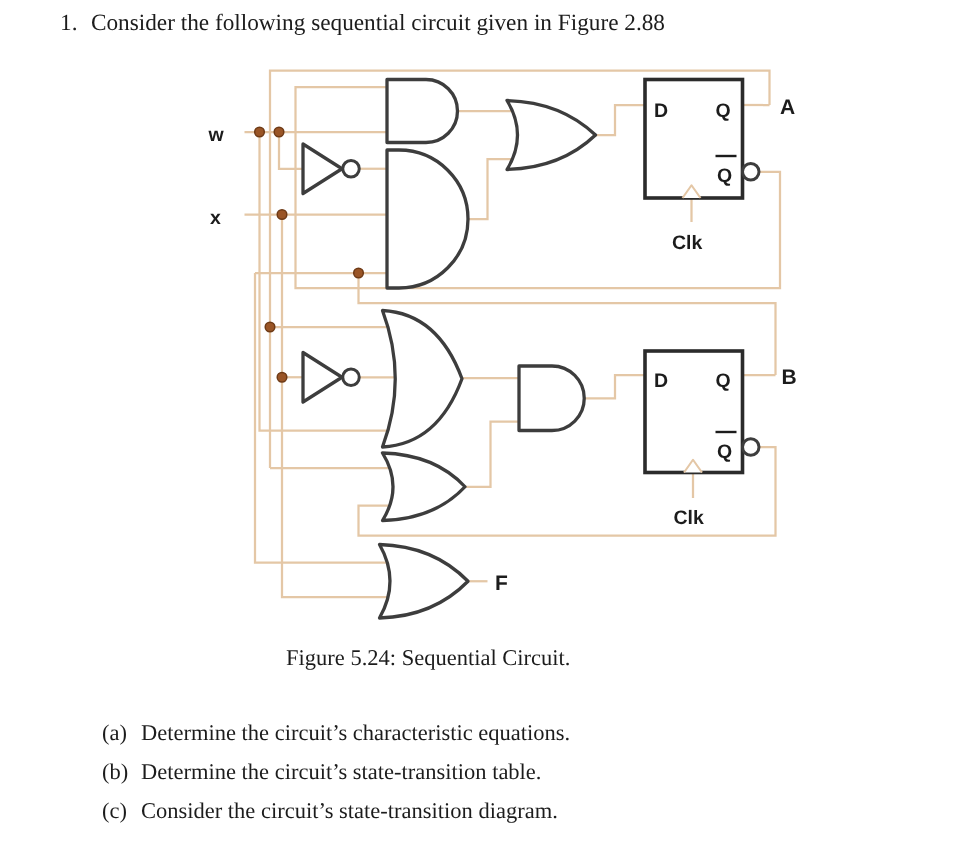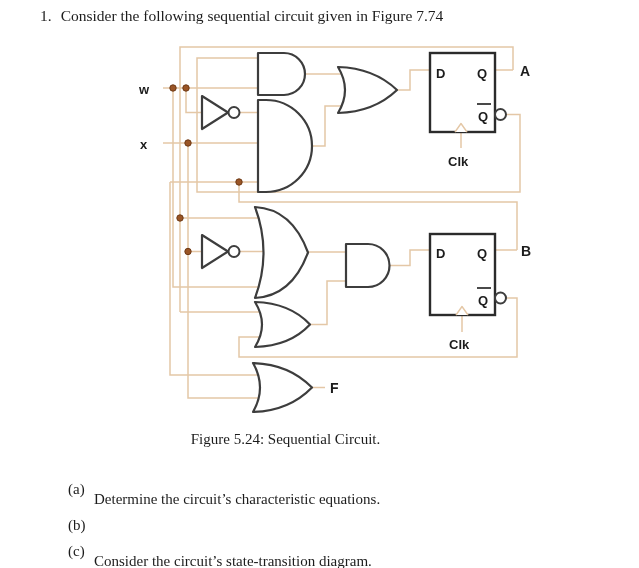--- a/index.html
+++ b/index.html
@@ -14,30 +14,30 @@
   .clktri{stroke:#e4c7a6;stroke-width:1.4;fill:#ffffff;stroke-linejoin:round;}
   .dot{fill:#9a5526;stroke:#6e3a16;stroke-width:1;}
   .lbl{font-family:"Liberation Sans", sans-serif;font-size:13px;font-weight:600;fill:#1c1c1c;}
   .lbl-big{font-family:"Liberation Sans", sans-serif;font-size:14px;font-weight:600;fill:#1c1c1c;}
   .overline{stroke:#1c1c1c;stroke-width:1.6;}
   .caption{position:absolute;top:431px;left:0;width:535px;box-sizing:border-box;padding-left:36px;
            text-align:center;font-size:15px;}
   .questions{position:absolute;top:481px;left:68px;font-size:15px;}
   .q-row{display:flex;margin-bottom:9px;line-height:17px;}
   .q-label{width:26px;flex:0 0 26px;}
-  .q-text{white-space:nowrap;margin-top:10px;}
+  .q-text{white-space:nowrap;}
 </style>
 </head>
 <body>
 
 <div class="page">
 
   <div class="title-line">
     <span>1.</span>
-    <span>Consider the following sequential circuit given in Figure 7.74</span>
+    <span>Consider the following sequential circuit given in Figure 2.88</span>
   </div>
 
   <svg class="circuit-svg" width="639" height="430" viewBox="0 0 639 430">
 
     <g>
 
       <path class="wire" d="M163 88 H258"></path>
 
       <path class="wire" d="M163 143 H258"></path>
 
@@ -133,20 +133,21 @@
 
   <div class="caption">Figure 5.24: Sequential Circuit.</div>
 
   <div class="questions">
     <div class="q-row">
       <span class="q-label">(a)</span>
       <span class="q-text">Determine the circuit’s characteristic equations.</span>
     </div>
     <div class="q-row">
       <span class="q-label">(b)</span>
+      <span class="q-text">Determine the circuit’s state-transition table.</span>
     </div>
     <div class="q-row">
       <span class="q-label">(c)</span>
       <span class="q-text">Consider the circuit’s state-transition diagram.</span>
     </div>
   </div>
 
 </div>
 
 </body></html>

